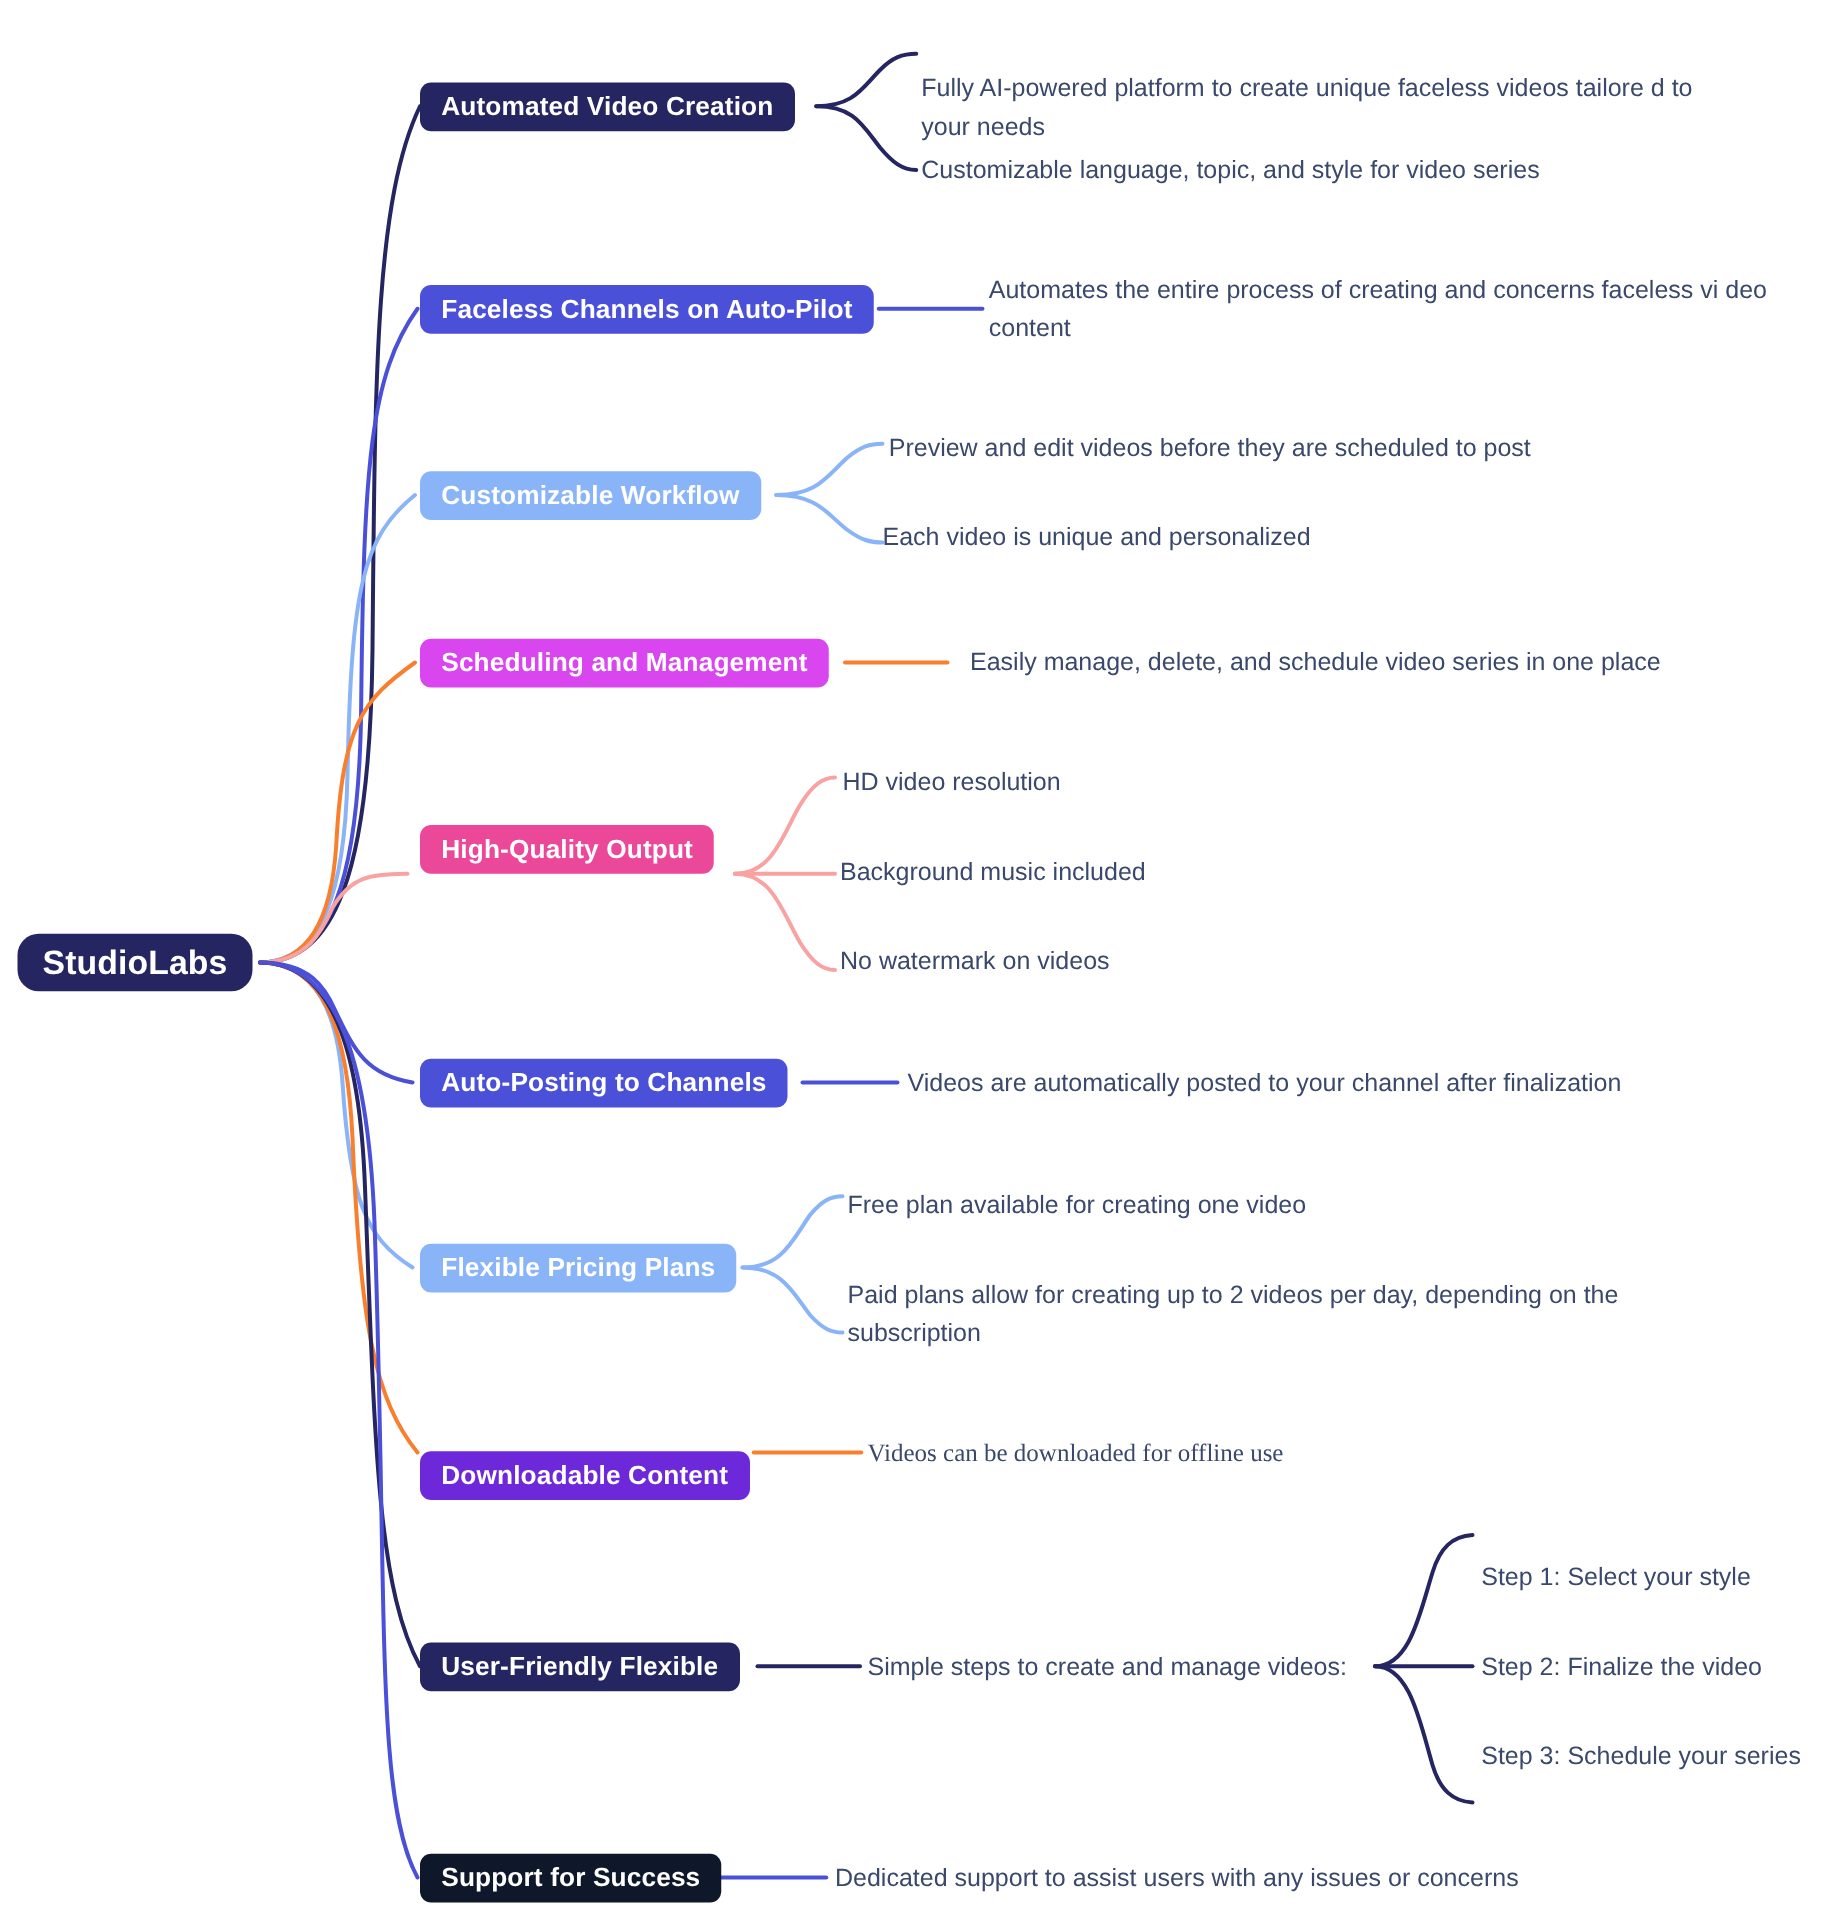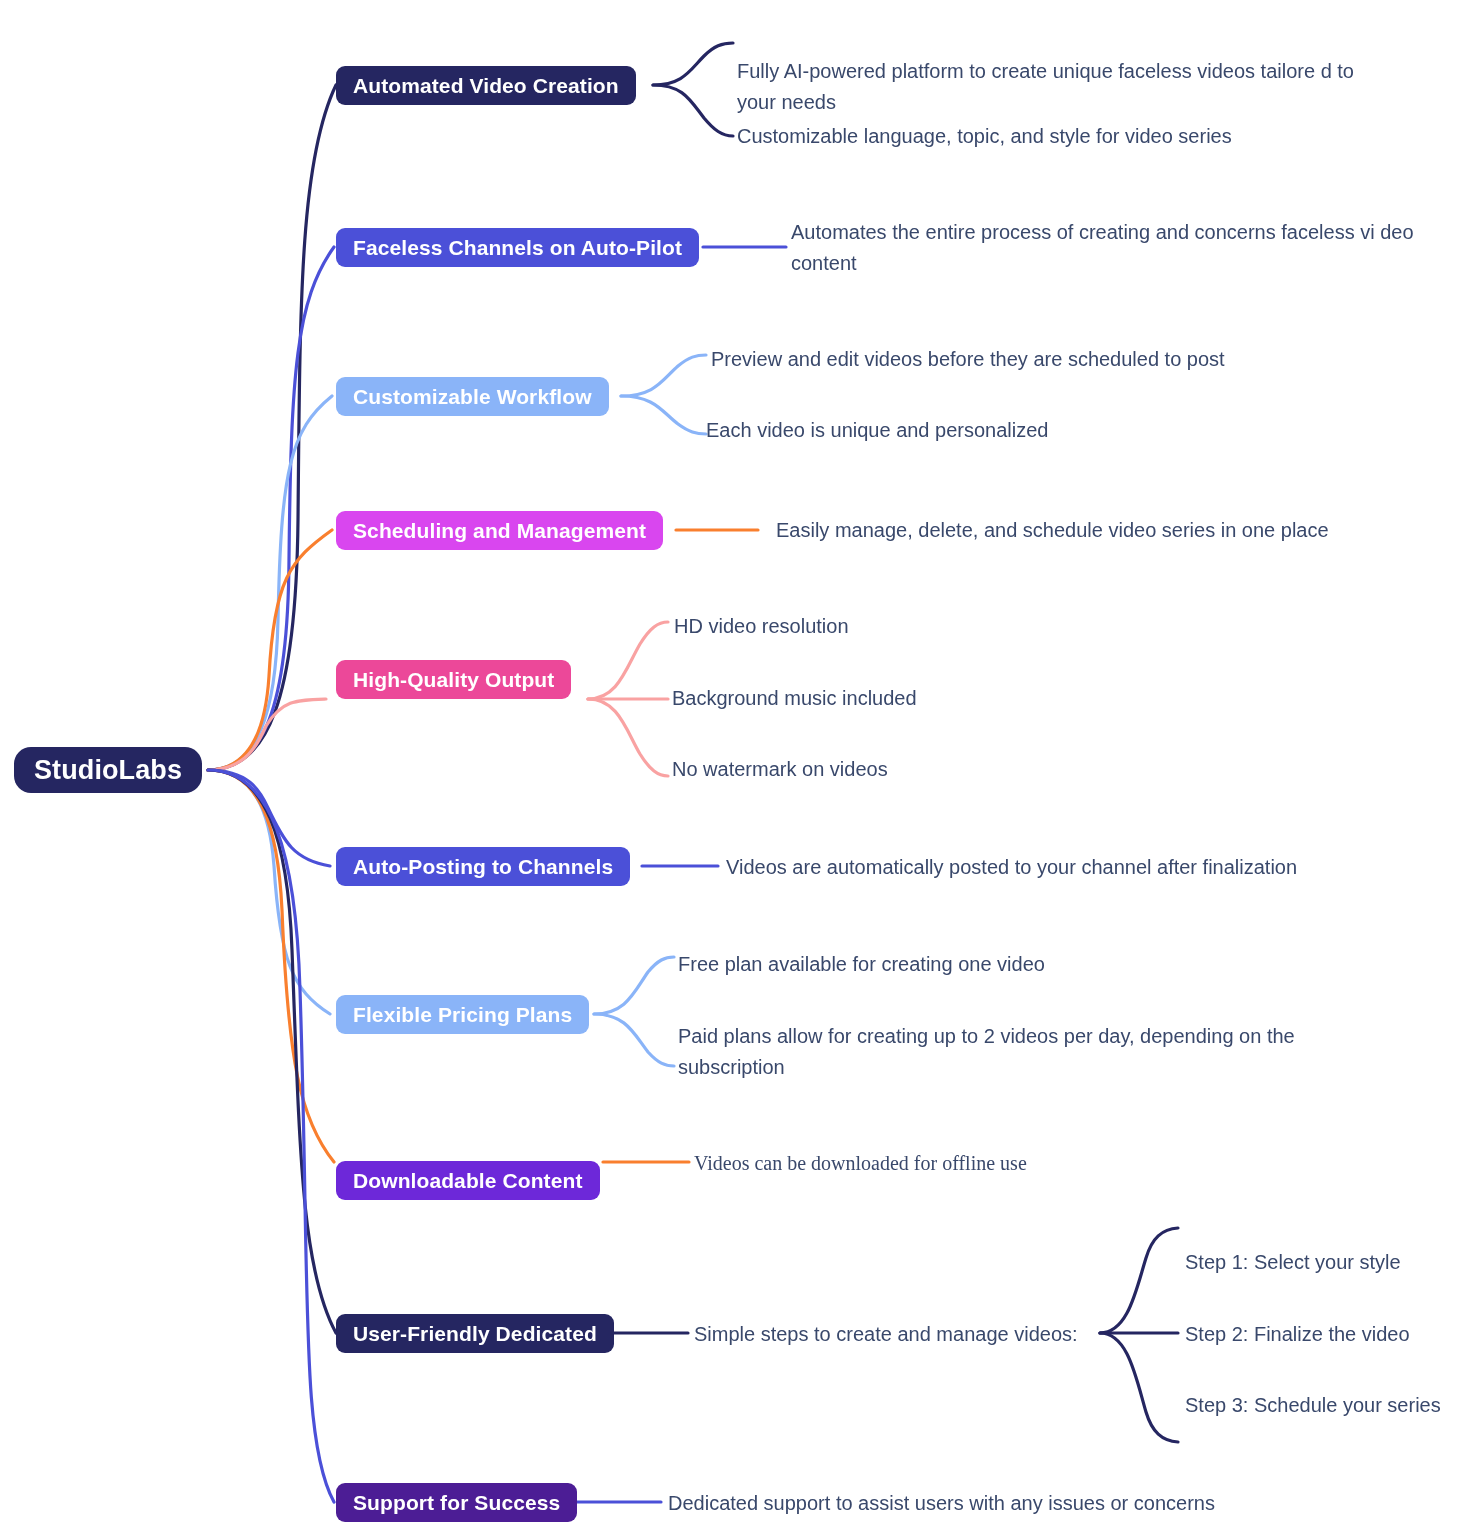--- a/index.html
+++ b/index.html
@@ -137,25 +137,25 @@
   </div>
   <div class="leaf nowrap" style="left:678px;top:949px;">Free plan available for creating one video</div>
   <div class="leaf w3" style="left:678px;top:1021px;">Paid plans allow for creating up to 2 videos per day, depending on the subscription</div>
 
   <div class="node" style="left:336px;top:1161px;background:#6d28d9;text-align:right;">
     <span>Downloadable Content</span>
   </div>
   <div class="leaf nowrap" style="left:694px;top:1148px;font-family:Liberation Serif, serif;">Videos can be downloaded for offline use</div>
 
   <div class="node" style="left:336px;top:1314px;background:#252661;">
-    <span>User-Friendly Dedicated</span>
+    <span>User-Friendly Flexible</span>
   </div>
   <div class="leaf nowrap" style="left:694px;top:1319px;">Simple steps to create and manage videos:</div>
   <div class="leaf nowrap" style="left:1185px;top:1247px;">Step 1: Select your style</div>
   <div class="leaf nowrap" style="left:1185px;top:1319px;">Step 2: Finalize the video</div>
   <div class="leaf nowrap" style="left:1185px;top:1390px;">Step 3: Schedule your series</div>
 
-  <div class="node" style="left:336px;top:1483px;background:#4c1d95;">
+  <div class="node" style="left:336px;top:1483px;background:#0f172a;">
     <span>Support for Success</span>
   </div>
   <div class="leaf nowrap" style="left:668px;top:1488px;">Dedicated support to assist users with any issues or concerns</div>
 
 </div>
 
 </body></html>

